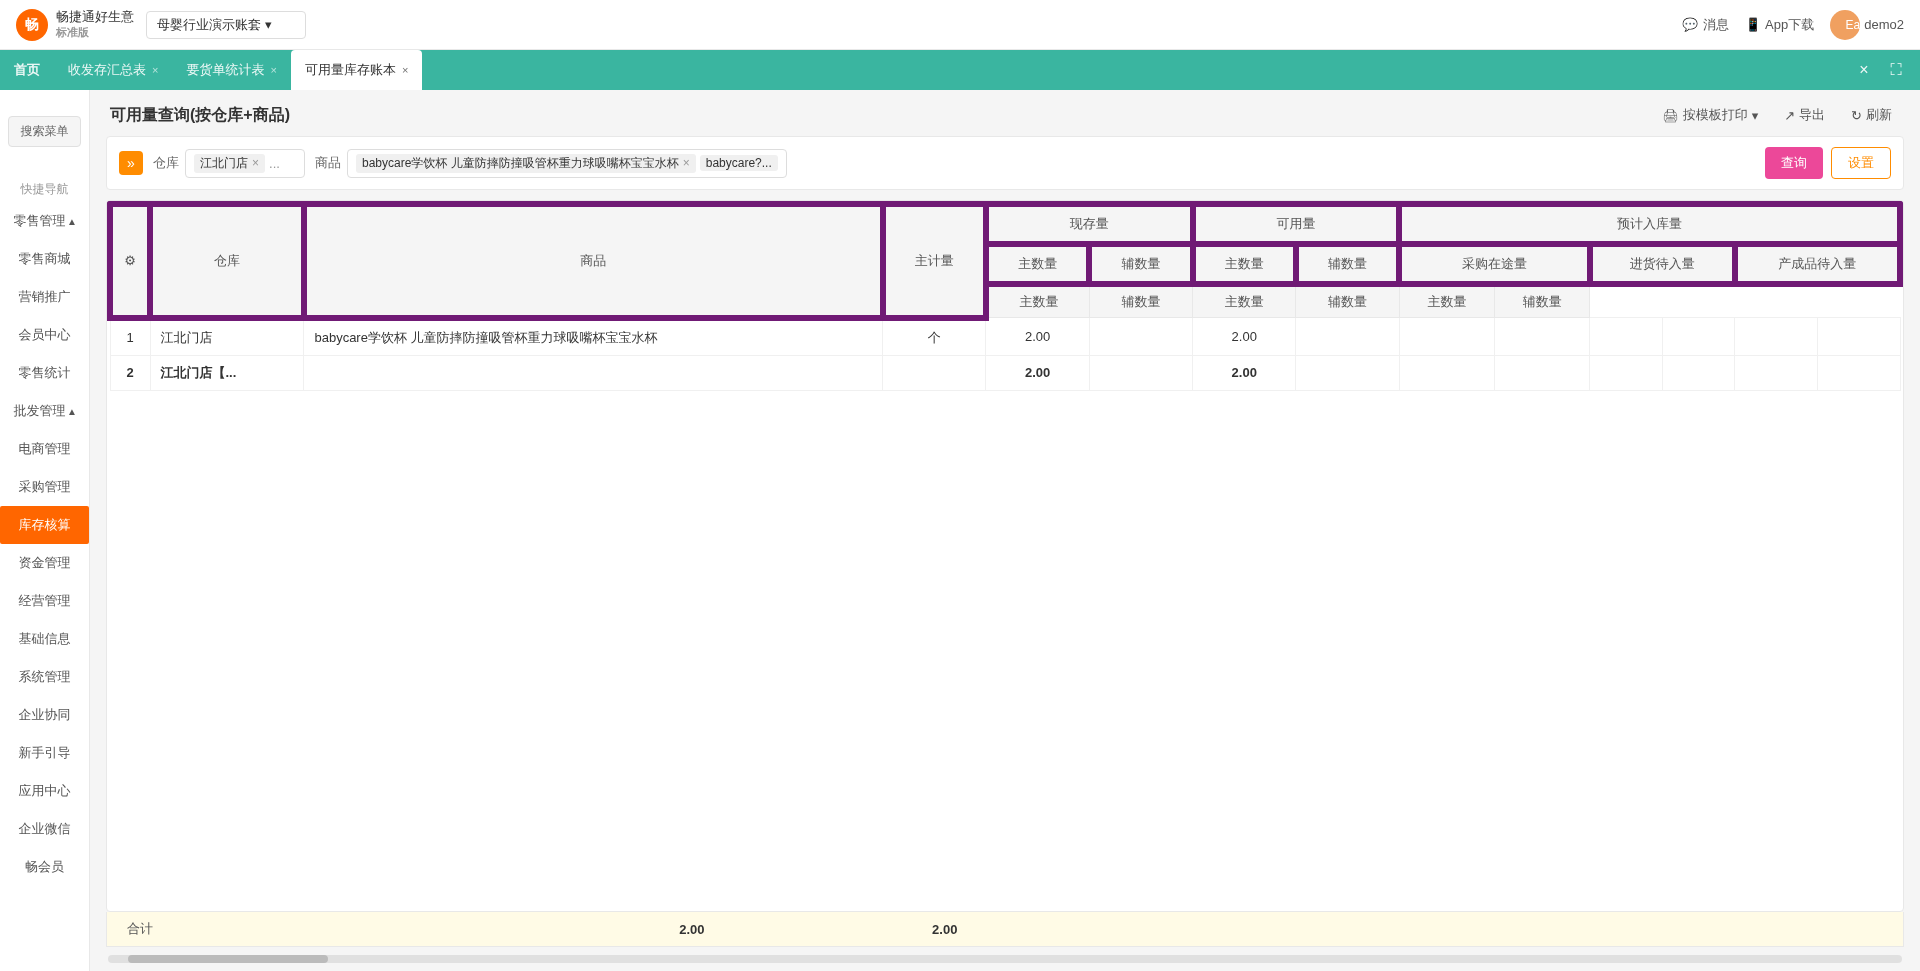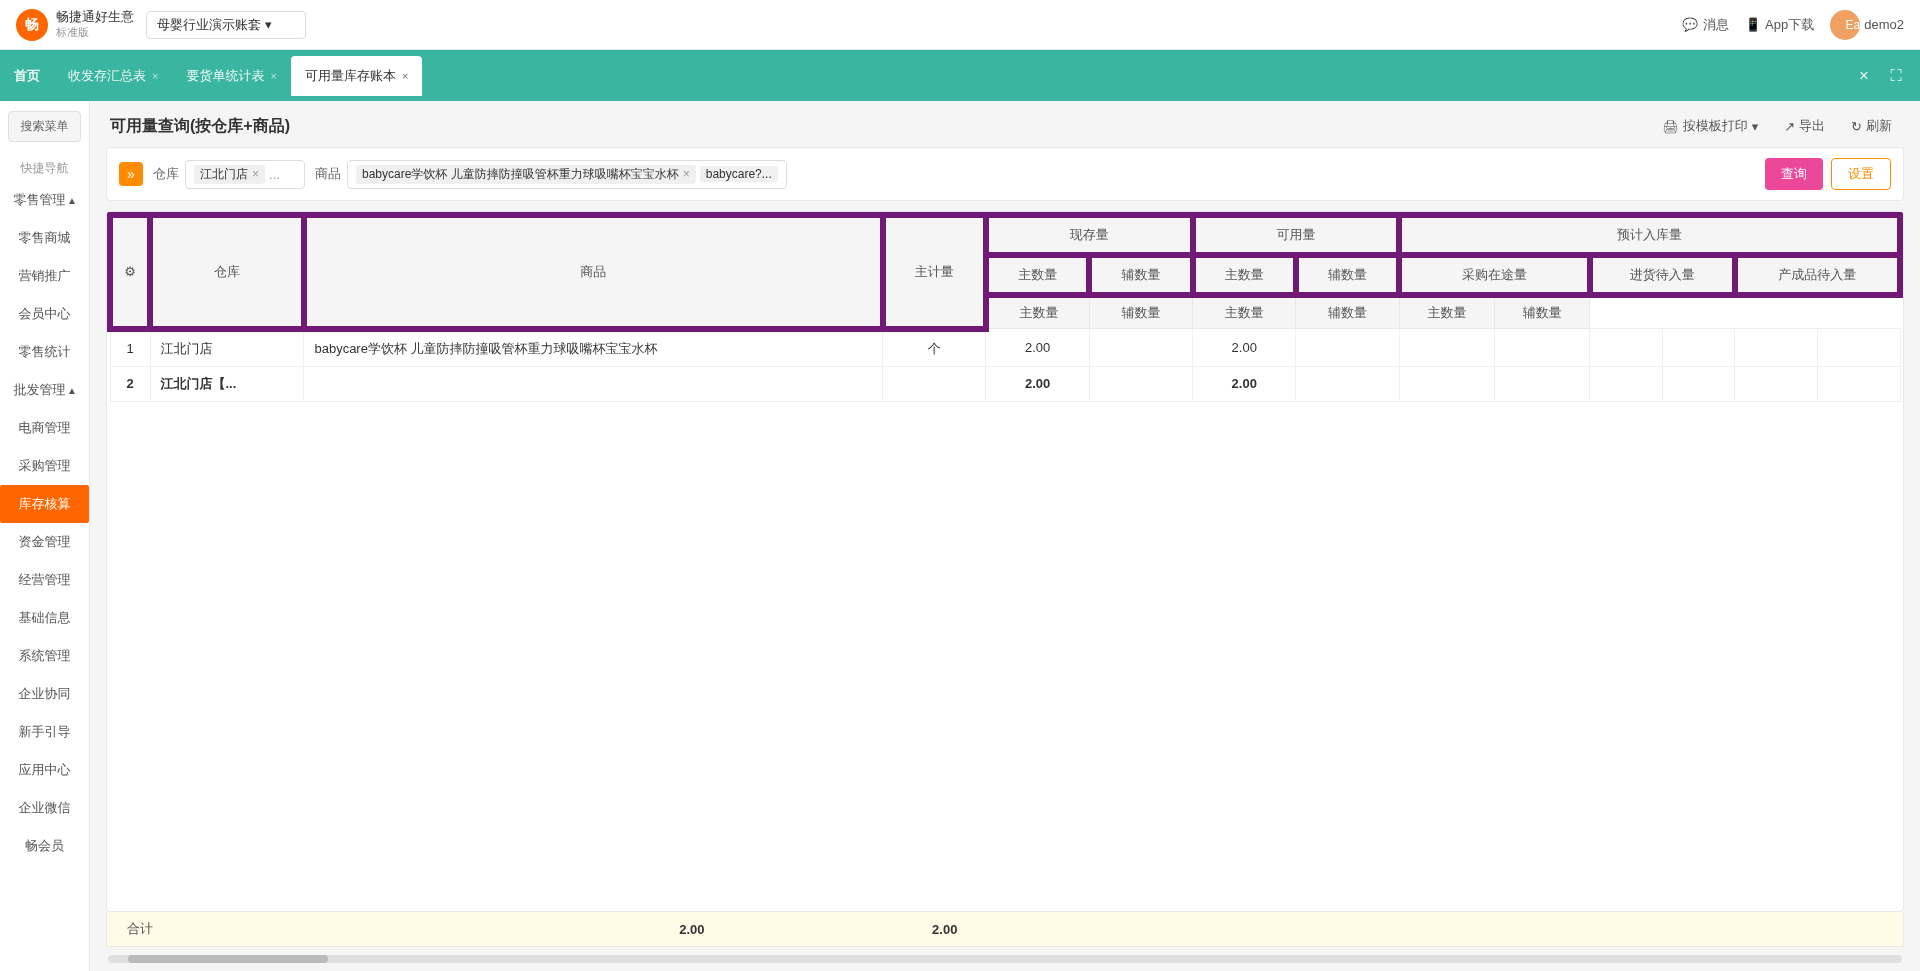--- a/index.html
+++ b/index.html
@@ -13,32 +13,32 @@
       align-items: center;
       justify-content: space-between;
       padding: 0 16px;
       border-bottom: 1px solid #e8e8e8;
       flex-shrink: 0;
     }
     .top-bar-left { display: flex; align-items: center; gap: 12px; }
     .logo-area { display: flex; align-items: center; gap: 8px; }
     .logo-icon { width: 32px; height: 32px; background: #ff6600; border-radius: 50%; display: flex; align-items: center; justify-content: center; color: #fff; font-size: 14px; font-weight: bold; }
     .brand-name { font-size: 13px; color: #333; line-height: 1.2; }
-    .brand-sub { font-size: 11px; color: #999; }
+    .brand-sub { font-size: 11px; color: #999; font-weight: bold; }
     .industry-select { display: flex; align-items: center; gap: 4px; border: 1px solid #ddd; border-radius: 4px; padding: 4px 10px; font-size: 13px; color: #333; background: #fff; cursor: pointer; min-width: 160px; }
     .top-bar-right { display: flex; align-items: center; gap: 16px; }
     .top-right-item { display: flex; align-items: center; gap: 4px; font-size: 13px; color: #555; cursor: pointer; }
     .avatar { width: 30px; height: 30px; border-radius: 50%; background: #f0a060; display: flex; align-items: center; justify-content: flex-end; color: #fff; font-size: 12px; }
 
     
     .nav-tabs {
       background: #3ab5a0;
       display: flex;
       align-items: center;
-      height: 51px;
+      height: 40px;
       flex-shrink: 0;
       padding-left: 0;
     }
     .nav-tab {
       height: 40px;
       display: flex;
       align-items: center;
       padding: 0 14px;
       font-size: 13px;
       color: rgba(255,255,255,0.9);
@@ -59,21 +59,21 @@
     
     .sidebar {
       width: 90px;
       background: #fff;
       border-right: 1px solid #e8e8e8;
       display: flex;
       flex-direction: column;
       overflow-y: auto;
       flex-shrink: 0;
     }
-    .sidebar-search { padding: 10px 8px; }
+    .sidebar-search { padding: 26px 8px; }
     .sidebar-search-btn {
       width: 100%;
       background: #f5f5f5;
       border: 1px solid #e0e0e0;
       border-radius: 4px;
       padding: 6px 4px;
       font-size: 12px;
       color: #666;
       cursor: pointer;
       text-align: center;

